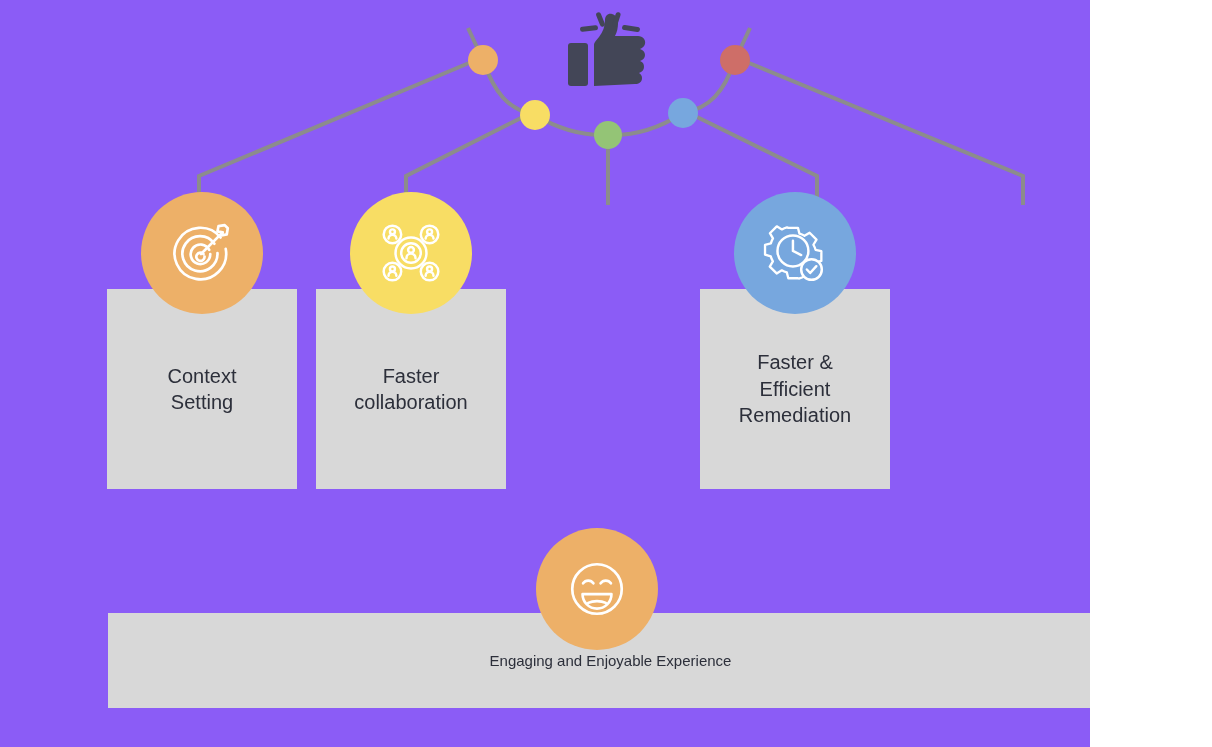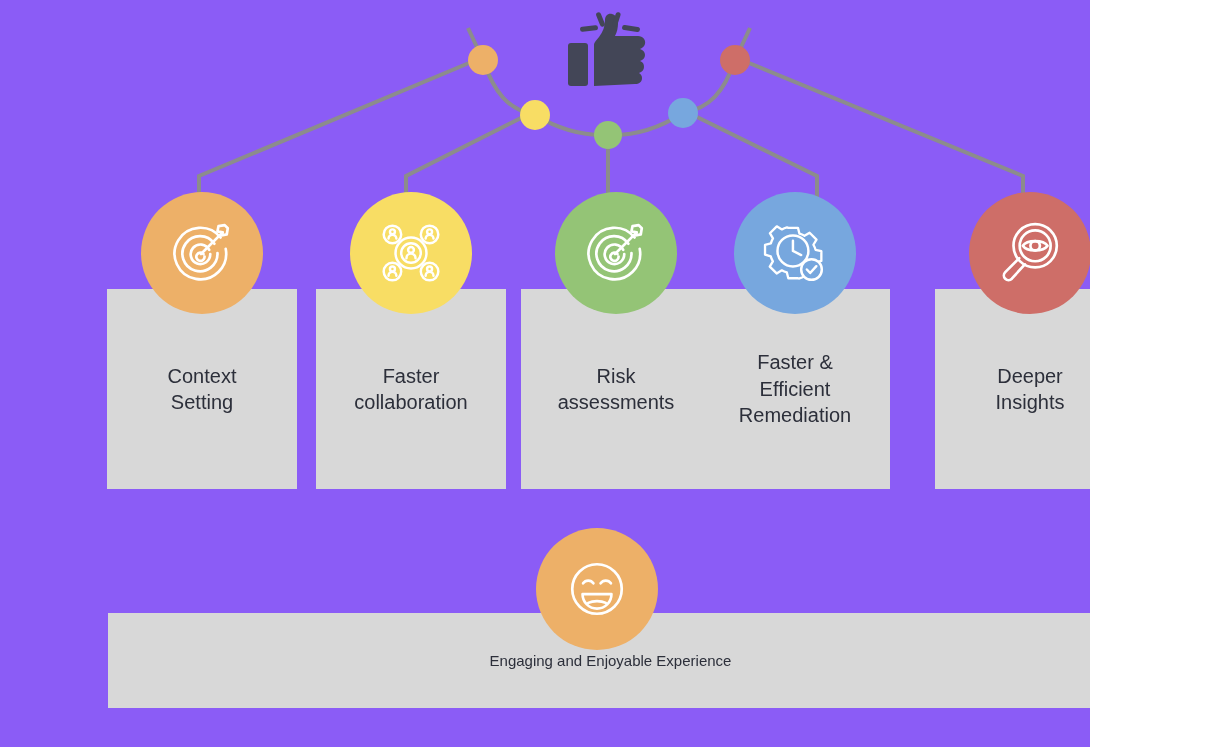--- a/index.html
+++ b/index.html
@@ -221,75 +221,40 @@
           <g>
             <circle cx="32" cy="32" r="9.5" fill="#F8DD64"></circle>
             <circle cx="32" cy="29" r="2.8"></circle>
             <path d="M27.6 37 a4.4 4.4 0 0 1 8.8 0"></path>
           </g>
         </g>
       </svg>
     </div>
   </div>
 
-  <div class="column" style="left:521px;">
-    <div class="col-circle-bottom" style="background:#94C476;"></div>
-    <div class="col-box"></div>
-    <div class="col-label">Risk
-assessments</div>
-    <div class="col-circle-top" style="background:#94C476;">
-      <svg class="col-icon" viewBox="0 0 64 64">
-        <g fill="none" stroke="#ffffff" stroke-width="2.6" stroke-linecap="round" stroke-linejoin="round">
-          <path d="M50 17 A25 25 0 1 0 55 28"></path>
-          <path d="M44 23 A17 17 0 1 0 47 32"></path>
-          <path d="M39 29 A9.5 9.5 0 1 0 40 33"></path>
-          <path d="M33.5 33 A4 4 0 1 0 34.5 35.5"></path>
-          <path d="M31 33 L52 12"></path>
-          <path d="M52 12 L47 11 L48 6 L54 5 L57 8 L56 14 L51 15 L52 12Z"></path>
-        </g>
-      </svg>
-    </div>
-  </div>
 
   <div class="column" style="left:700px;">
     <div class="col-circle-bottom" style="background:#77A7DE;"></div>
     <div class="col-box"></div>
     <div class="col-label">Faster &amp;
 Efficient
 Remediation</div>
     <div class="col-circle-top" style="background:#77A7DE;">
       <svg class="col-icon" viewBox="0 0 64 64">
         <g fill="none" stroke="#ffffff" stroke-width="2.4" stroke-linecap="round" stroke-linejoin="round">
           <path d="M25 6 h10 l1.5 6 a21 21 0 0 1 5.2 2.2 l5.3-3.2 l7.1 7.1 l-3.2 5.3 a21 21 0 0 1 2.2 5.2 l6 1.5 v10 l-6 1.5 a21 21 0 0 1-2.2 5.2 l3.2 5.3 l-7.1 7.1 l-5.3-3.2 a21 21 0 0 1-5.2 2.2 L35 58 H25 l-1.5-6 a21 21 0 0 1-5.2-2.2 l-5.3 3.2 l-7.1-7.1 l3.2-5.3 a21 21 0 0 1-2.2-5.2 L1 33.5 v-10 l6-1.5 a21 21 0 0 1 2.2-5.2 L6 11.5 l7.1-7.1 l5.3 3.2 a21 21 0 0 1 5.2-2.2 Z" transform="translate(2,2) scale(0.94)"></path>
           <circle cx="30" cy="30" r="15"></circle>
           <path d="M30 20 V30 L38 34"></path>
           <circle cx="48" cy="48" r="10" fill="#77A7DE"></circle>
           <path d="M43.5 48 l3.2 3.4 l6-6.6"></path>
         </g>
       </svg>
     </div>
   </div>
 
-  <div class="column" style="left:935px;">
-    <div class="col-circle-bottom" style="background:#CE6E68;"></div>
-    <div class="col-box"></div>
-    <div class="col-label">Deeper
-Insights</div>
-    <div class="col-circle-top" style="background:#CE6E68;">
-      <svg class="col-icon" viewBox="0 0 64 64">
-        <g fill="none" stroke="#ffffff" stroke-width="2.6" stroke-linecap="round" stroke-linejoin="round">
-          <circle cx="37" cy="25" r="21"></circle>
-          <circle cx="37" cy="25" r="15"></circle>
-          <path d="M22.5 40 L9 53.5 a4.5 4.5 0 0 0 6.4 6.4 L28 46" transform="translate(-1,-3)"></path>
-          <path d="M25 25 c4-6 20-6 24 0 c-4 6-20 6-24 0Z"></path>
-          <circle cx="37" cy="25" r="4.6"></circle>
-        </g>
-      </svg>
-    </div>
-  </div>
 
   <div id="bottom-bar"></div>
   <div id="bottom-label">Engaging and Enjoyable Experience</div>
   <div id="bottom-circle" style="background:#EDB068;">
     <svg class="col-icon" viewBox="0 0 64 64">
       <g fill="none" stroke="#ffffff" stroke-width="2.6" stroke-linecap="round" stroke-linejoin="round">
         <circle cx="32" cy="32" r="24"></circle>
         <path d="M18.5 26.5 a6 6 0 0 1 10 0"></path>
         <path d="M35.5 26.5 a6 6 0 0 1 10 0"></path>
         <path d="M18 37 h28 a14 14 0 0 1-28 0Z"></path>

